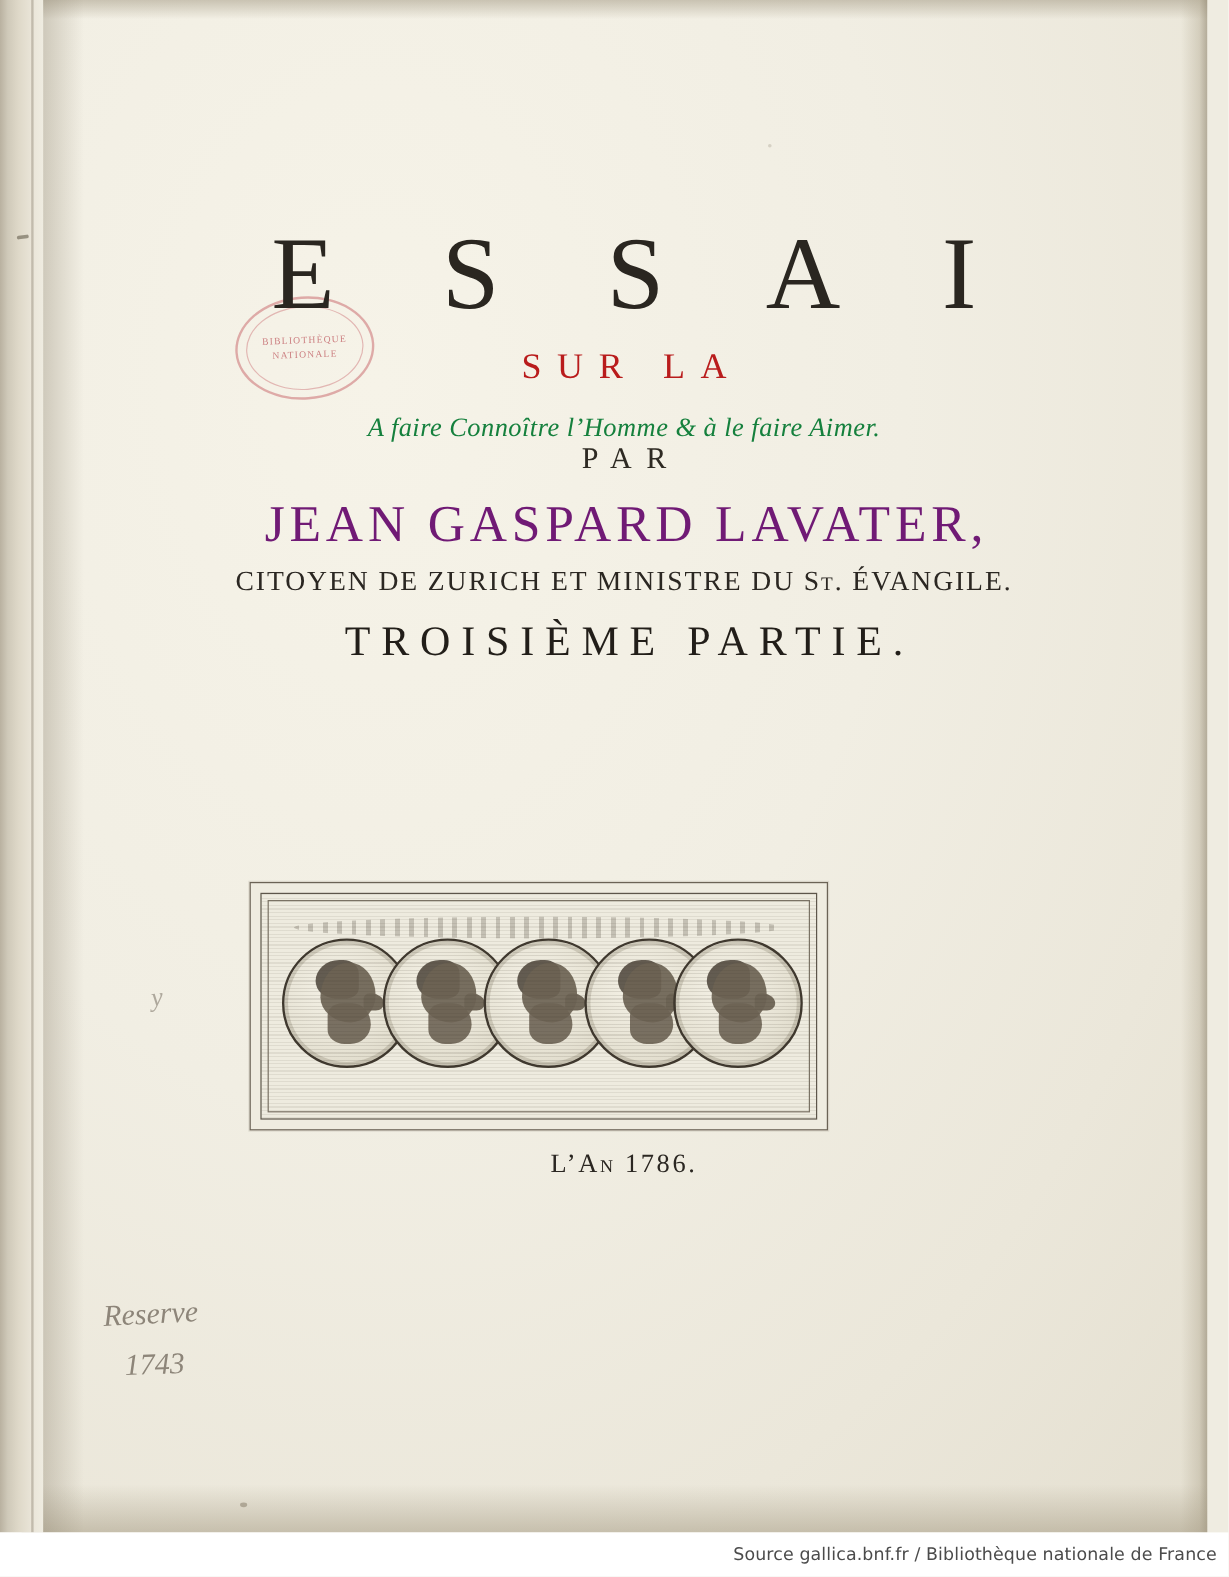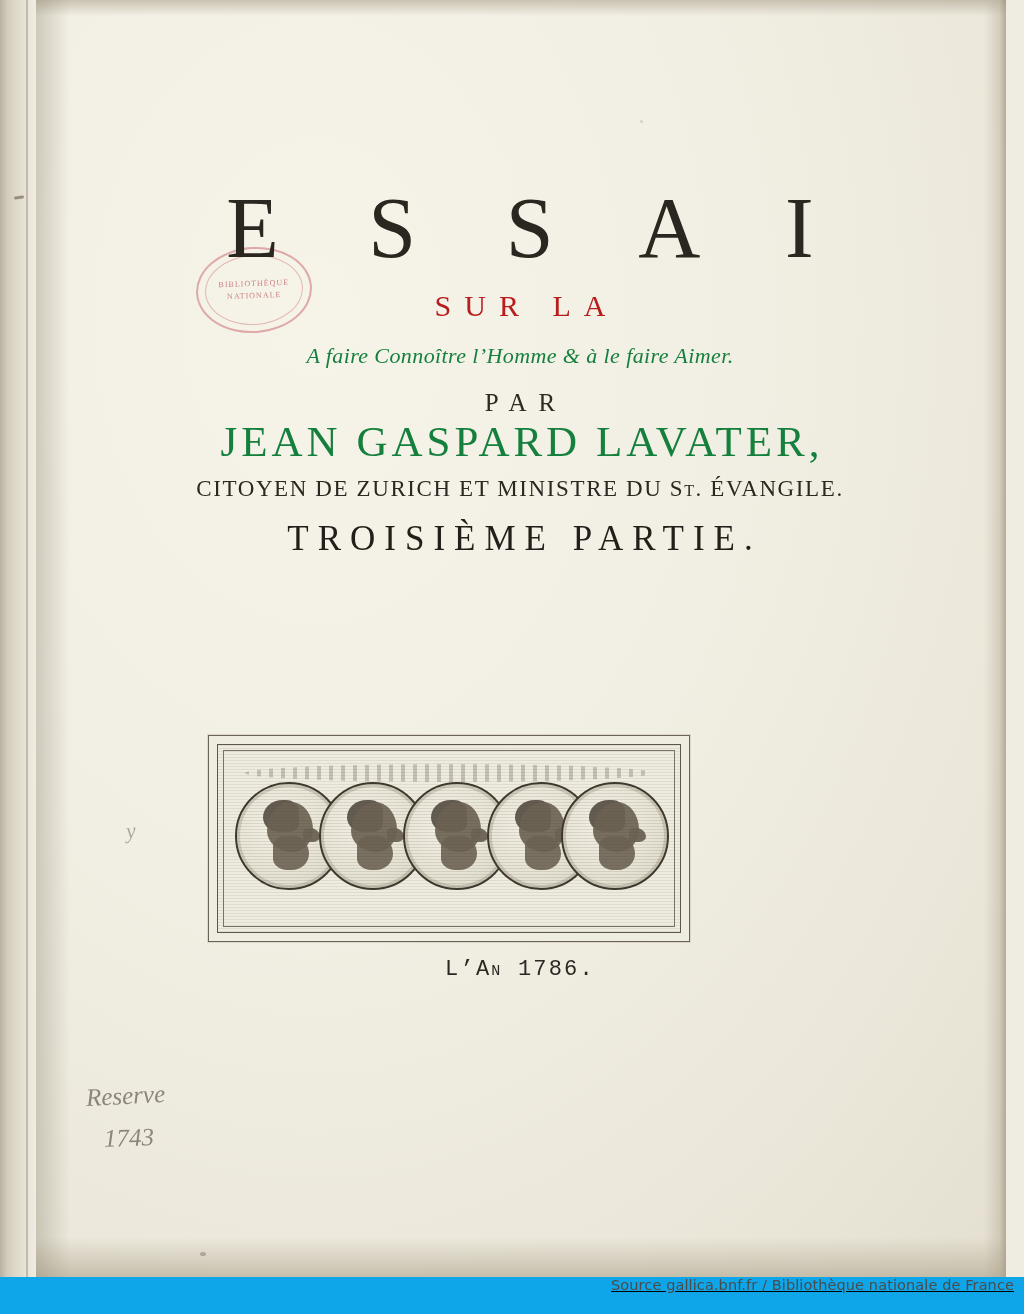--- a/index.html
+++ b/index.html
@@ -94,24 +94,24 @@
     border-radius: 2px;
   }
 
   
   .footer-bar {
     position: absolute;
     left: 0;
     bottom: 0;
     width: 1024px;
     height: 37px;
-    background: #0ea5e9;
+    background: #ffffff;
     display: flex;
+    align-items: center;
     justify-content: flex-end;
-    text-decoration: underline;
   }
   .footer-text {
     font-family: "DejaVu Sans", sans-serif;
     font-size: 14.5px;
     color: #4b4b4b;
     padding-right: 10px;
     letter-spacing: 0.1px;
     white-space: nowrap;
   }
 
@@ -159,31 +159,31 @@
     color: #2e2a23;
   }
   .line-sub {
     margin-top: 20px;
     font-size: 22px;
     font-style: italic;
     color: #15803d;
     letter-spacing: 0.4px;
   }
   .line-par {
-    margin-top: 20px;
     font-size: 25px;
     letter-spacing: 12px;
     text-indent: 12px;
     color: #2e2a23;
   }
   .line-author {
+    margin-top: 16px;
     font-size: 43px;
     letter-spacing: 4px;
     text-indent: 4px;
-    color: #15803d;
+    color: #701a75;
     font-variant: small-caps;
   }
   .line-qual {
     margin-top: 10px;
     font-size: 23px;
     letter-spacing: 1.6px;
     color: #2b2722;
     font-variant: small-caps;
   }
   .line-partie {
@@ -454,21 +454,21 @@
             <div class="skull"></div>
             <div class="jaw"></div>
             <div class="nose"></div>
         </div>
         <div class="hatch"></div>
       </div>
     </div>
   </div>
 
   <div class="titleblock" style="top:950px;">
-    <div class="imprint year" style="margin-top:4px;font-family:Liberation Mono, monospace;">L’An 1786.</div>
+    <div class="imprint year" style="margin-top:4px;">L’An 1786.</div>
   </div>
 
   <div class="pencil pencil-reserve">Reserve</div>
   <div class="pencil pencil-number">1743</div>
   <div class="pencil pencil-y">y</div>
 
   <div class="speck" style="left:200px; top:1252px; width:6px; height:4px;"></div>
   <div class="speck" style="left:640px; top:120px; width:3px; height:3px; opacity:.5;"></div>
 
   <div class="footer-bar">

